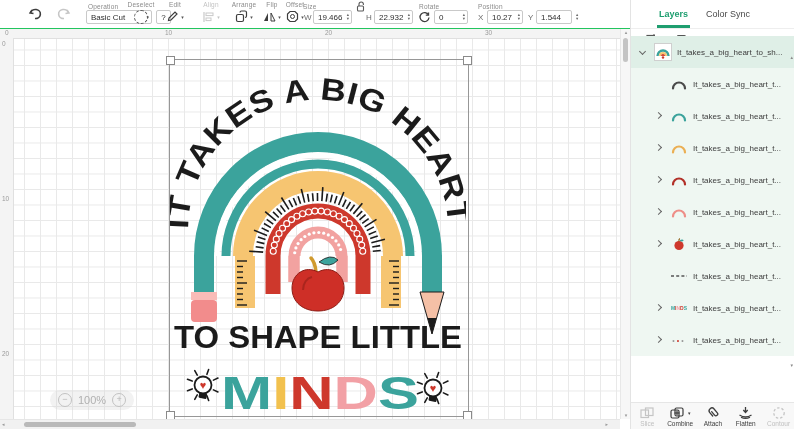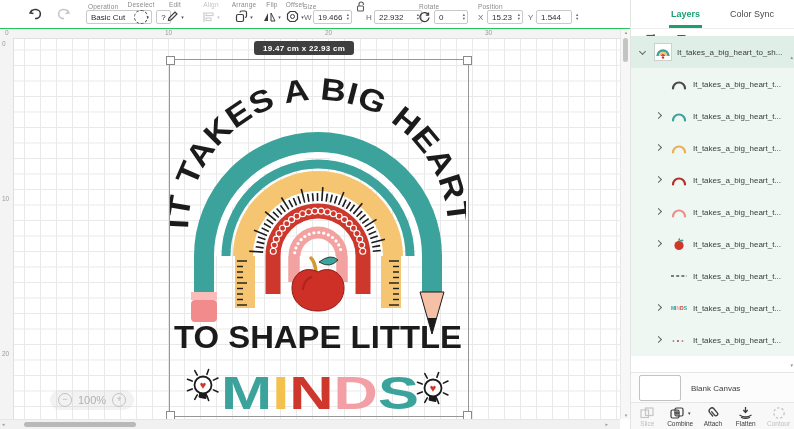--- a/index.html
+++ b/index.html
@@ -53,21 +53,21 @@
              border:1px solid #979797;z-index:2;}
   .handle{position:absolute;width:7px;height:7px;background:#fff;border:1px solid #8a8a8a;}
   #size-tooltip{position:absolute;left:254px;top:13px;background:#3f3f3f;color:#fff;font-size:8px;
                 font-weight:bold;padding:2.5px 9px;border-radius:3px;z-index:5;letter-spacing:.3px;}
   #design-svg{position:absolute;left:170px;top:32px;z-index:1;}
   
   #panel{position:absolute;left:630px;top:0;width:164px;height:429px;background:#fff;
          border-left:1px solid #e3e3e3;box-sizing:border-box;z-index:7;}
   #panel-tabs{display:flex;gap:18px;padding-left:28px;height:28px;align-items:center;
               border-bottom:1px solid #eee;position:relative;}
-  .ptab{font-size:9px;color:#4a4a4a;position:relative;height:100%;display:flex;align-items:center;margin-left:12px;}
+  .ptab{font-size:9px;color:#4a4a4a;position:relative;height:100%;display:flex;align-items:center;}
   .ptab.active{color:#1E9E6F;font-weight:bold;}
   .ptab.active::after{content:"";position:absolute;left:-2px;right:-2px;bottom:0;height:3px;background:#1E9E6F;}
   #panel-actions{display:flex;gap:17px;align-items:center;height:24px;padding-left:10px;}
   #panel-actions .pa{width:15px;height:15px;color:#555;}
   #layer-list{position:absolute;left:0;top:36px;width:164px;height:320px;background:#EFF7F2;overflow:hidden;}
   .lrow{height:32px;display:flex;align-items:center;font-size:8px;color:#3c3c3c;}
   .lrow.selected{background:#DFEFE7;}
   .lrow .chevslot{width:10px;margin-left:24px;display:flex;}
   .lrow.toprow .chevslot{margin-left:8px;}
   .chev{width:8px;height:8px;position:relative;}
@@ -182,21 +182,21 @@
         <span>▾</span>
       </span>
   </span>
   <span class="tb-abs" style="left:355px;top:1px;">
     <svg width="12" height="11" viewBox="0 0 12 11">
         <path d="M4 5 V3.2 A2.2 2.2 0 0 1 8.4 3.2 V4" fill="none" stroke="#5a5a5a" stroke-width="1.1"></path>
         <rect x="2.5" y="5" width="6" height="5" rx="1" fill="none" stroke="#5a5a5a" stroke-width="1.1"></rect>
       </svg>
   </span>
   <span class="axis-label" style="left:366px;">H</span>
-  <span class="field" style="left:374px;width:48px;">
+  <span class="field" style="left:374px;width:39px;">
     <span>22.932</span>
     <span class="stepper">
         <span>▴</span>
         <span>▾</span>
       </span>
   </span>
 
   <span class="tb-abs tb-label" style="left:419px;top:3px;">Rotate</span>
   <span class="tb-abs" style="left:418px;top:11px;">
     <svg width="13" height="13" viewBox="0 0 13 13">
@@ -208,21 +208,21 @@
     <span>0</span>
     <span class="stepper">
         <span>▴</span>
         <span>▾</span>
       </span>
   </span>
 
   <span class="tb-abs tb-label" style="left:478px;top:3px;">Position</span>
   <span class="axis-label" style="left:478px;">X</span>
   <span class="field" style="left:487px;width:36px;">
-    <span>15.23</span>
+    <span>10.27</span>
     <span class="stepper">
         <span>▴</span>
         <span>▾</span>
       </span>
   </span>
   <span class="axis-label" style="left:528px;">Y</span>
   <span class="field" style="left:536px;width:36px;gap:15px;">
     <span>1.544</span>
     <span class="stepper">
         <span>▴</span>
@@ -238,21 +238,20 @@
       <span style="left: 165px;">10</span>
       <span style="left: 325px;">20</span>
       <span style="left: 485px;">30</span>
     </div>
   <div id="ruler-v">
       <span style="top: 2px;">0</span>
       <span style="top: 157px;">10</span>
       <span style="top: 312px;">20</span>
     </div>
 
-  <div id="size-tooltip">19.47 cm x 22.93 cm</div>
 
   <div id="selection">
     <div class="handle" style="left:-4px;top:-4px;"></div>
     <div class="handle" style="right:-4px;top:-4px;"></div>
     <div class="handle" style="left:-4px;bottom:-4px;"></div>
     <div class="handle" style="right:-4px;bottom:-4px;"></div>
   </div>
 
   <svg id="design-svg" width="296" height="354" viewBox="0 0 296 354">
     <defs>
@@ -587,24 +586,20 @@
           <span class="chev right"></span>
         </span>
         <span class="licon">
           <span style="font-size:7px;letter-spacing:2px;"><span style="color:#9a9a9a">•</span><span style="color:#CE382C">•</span><span style="color:#9a9a9a">•</span></span>
         </span>
         <span class="llabel">It_takes_a_big_heart_t...</span>
       </div>
     </div>
   <span id="list-scroll-up" style="top:54px;">▴</span>
   <span id="list-scroll-down" style="top:362px;">▾</span>
-  <div id="blank-row">
-    <div id="blank-swatch"></div>
-    <span id="blank-label">Blank Canvas</span>
-  </div>
   <div id="panel-bottom">
       <div class="pb-item disabled">
         <span class="pbi">
           <svg width="14" height="12" viewBox="0 0 14 12">
             <rect x="1" y="3" width="7.5" height="7.5" fill="none" stroke="#c5c5c5" stroke-width="1.2"></rect>
             <rect x="5.5" y="1" width="7.5" height="7.5" fill="none" stroke="#c5c5c5" stroke-width="1.2"></rect>
           </svg>
         </span>
         <span class="pbl">Slice</span>
       </div>

